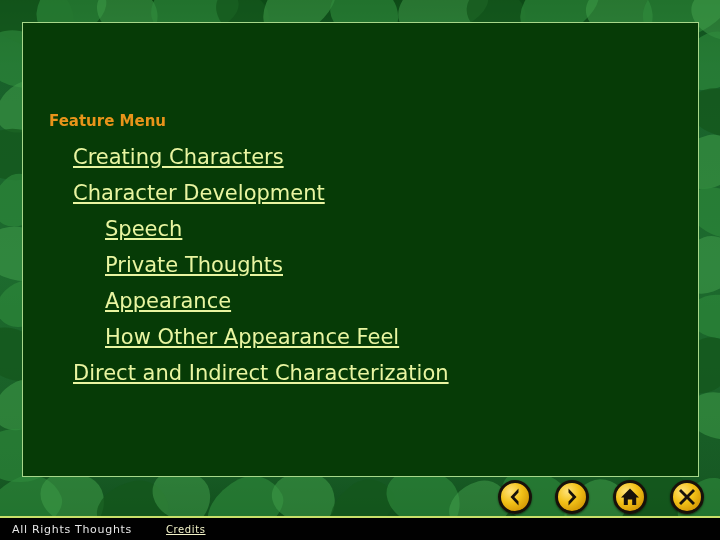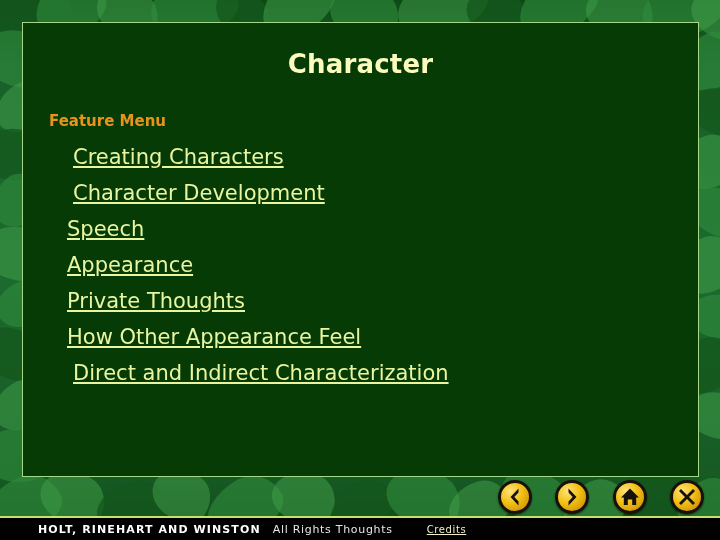--- a/index.html
+++ b/index.html
@@ -102,21 +102,21 @@
   }
   .menu-link {
     color: #e9f5a1;
     font-size: 21px;
     text-decoration: underline;
     text-underline-offset: 2px;
     cursor: pointer;
     white-space: nowrap;
   }
   .lvl-0 { padding-left: 50px; }
-  .lvl-1 { padding-left: 44px; }
+  .lvl-1 { padding-left: 82px; }
 
   
   #nav-bar {
     position: absolute;
     left: 488px;
     top: 480px;
     width: 226px;
     height: 58px;
     z-index: 8;
     display: flex;
@@ -244,39 +244,38 @@
     <div class="leaf" style="left:386px;top:470px;width:76px;height:56px;transform:rotate(24deg);"></div>
     <div class="leaf vlt" style="left:448px;top:482px;width:62px;height:48px;transform:rotate(-16deg);"></div>
     <div class="leaf" style="left:500px;top:472px;width:72px;height:52px;transform:rotate(32deg);"></div>
     <div class="leaf lt" style="left:562px;top:482px;width:66px;height:50px;transform:rotate(-26deg);"></div>
     <div class="leaf dk" style="left:620px;top:470px;width:74px;height:54px;transform:rotate(14deg);"></div>
     <div class="leaf" style="left:676px;top:480px;width:64px;height:50px;transform:rotate(-20deg);"></div>
   </div>
 
   <div id="panel">
 
-    <div id="slide-title">Character</div>
 
     <div id="feature-menu-label">Feature Menu</div>
 
     <ul id="menu-list">
       <li>
         <span class="menu-link lvl-0">Creating Characters</span>
       </li>
       <li>
         <span class="menu-link lvl-0">Character Development</span>
       </li>
       <li>
         <span class="menu-link lvl-1">Speech</span>
       </li>
       <li>
+        <span class="menu-link lvl-1">Private Thoughts</span>
+      </li>
+      <li>
         <span class="menu-link lvl-1">Appearance</span>
-      </li>
-      <li>
-        <span class="menu-link lvl-1">Private Thoughts</span>
       </li>
       <li>
         <span class="menu-link lvl-1">How Other Appearance Feel</span>
       </li>
       <li>
         <span class="menu-link lvl-0">Direct and Indirect Characterization</span>
       </li>
     </ul>
   </div>
 
@@ -314,18 +313,17 @@
         <svg width="28" height="28" viewBox="0 0 28 28">
           <path d="M8 6 L14 12 L20 6 L22 8 L16 14 L22 20 L20 22 L14 16 L8 22 L6 20 L12 14 L6 8 Z" fill="#17110a"></path>
         </svg>
       </div>
       <div class="nav-label">Exit</div>
     </div>
   </div>
 
   <div id="footer-rule"></div>
   <div id="footer-bar">
-    <span id="pub-name">HOLT, RINEHART AND WINSTON</span>
     <span id="rights">All Rights Thoughts</span>
     <span id="credits-link">Credits</span>
   </div>
 
 </div>
 
 </body></html>

